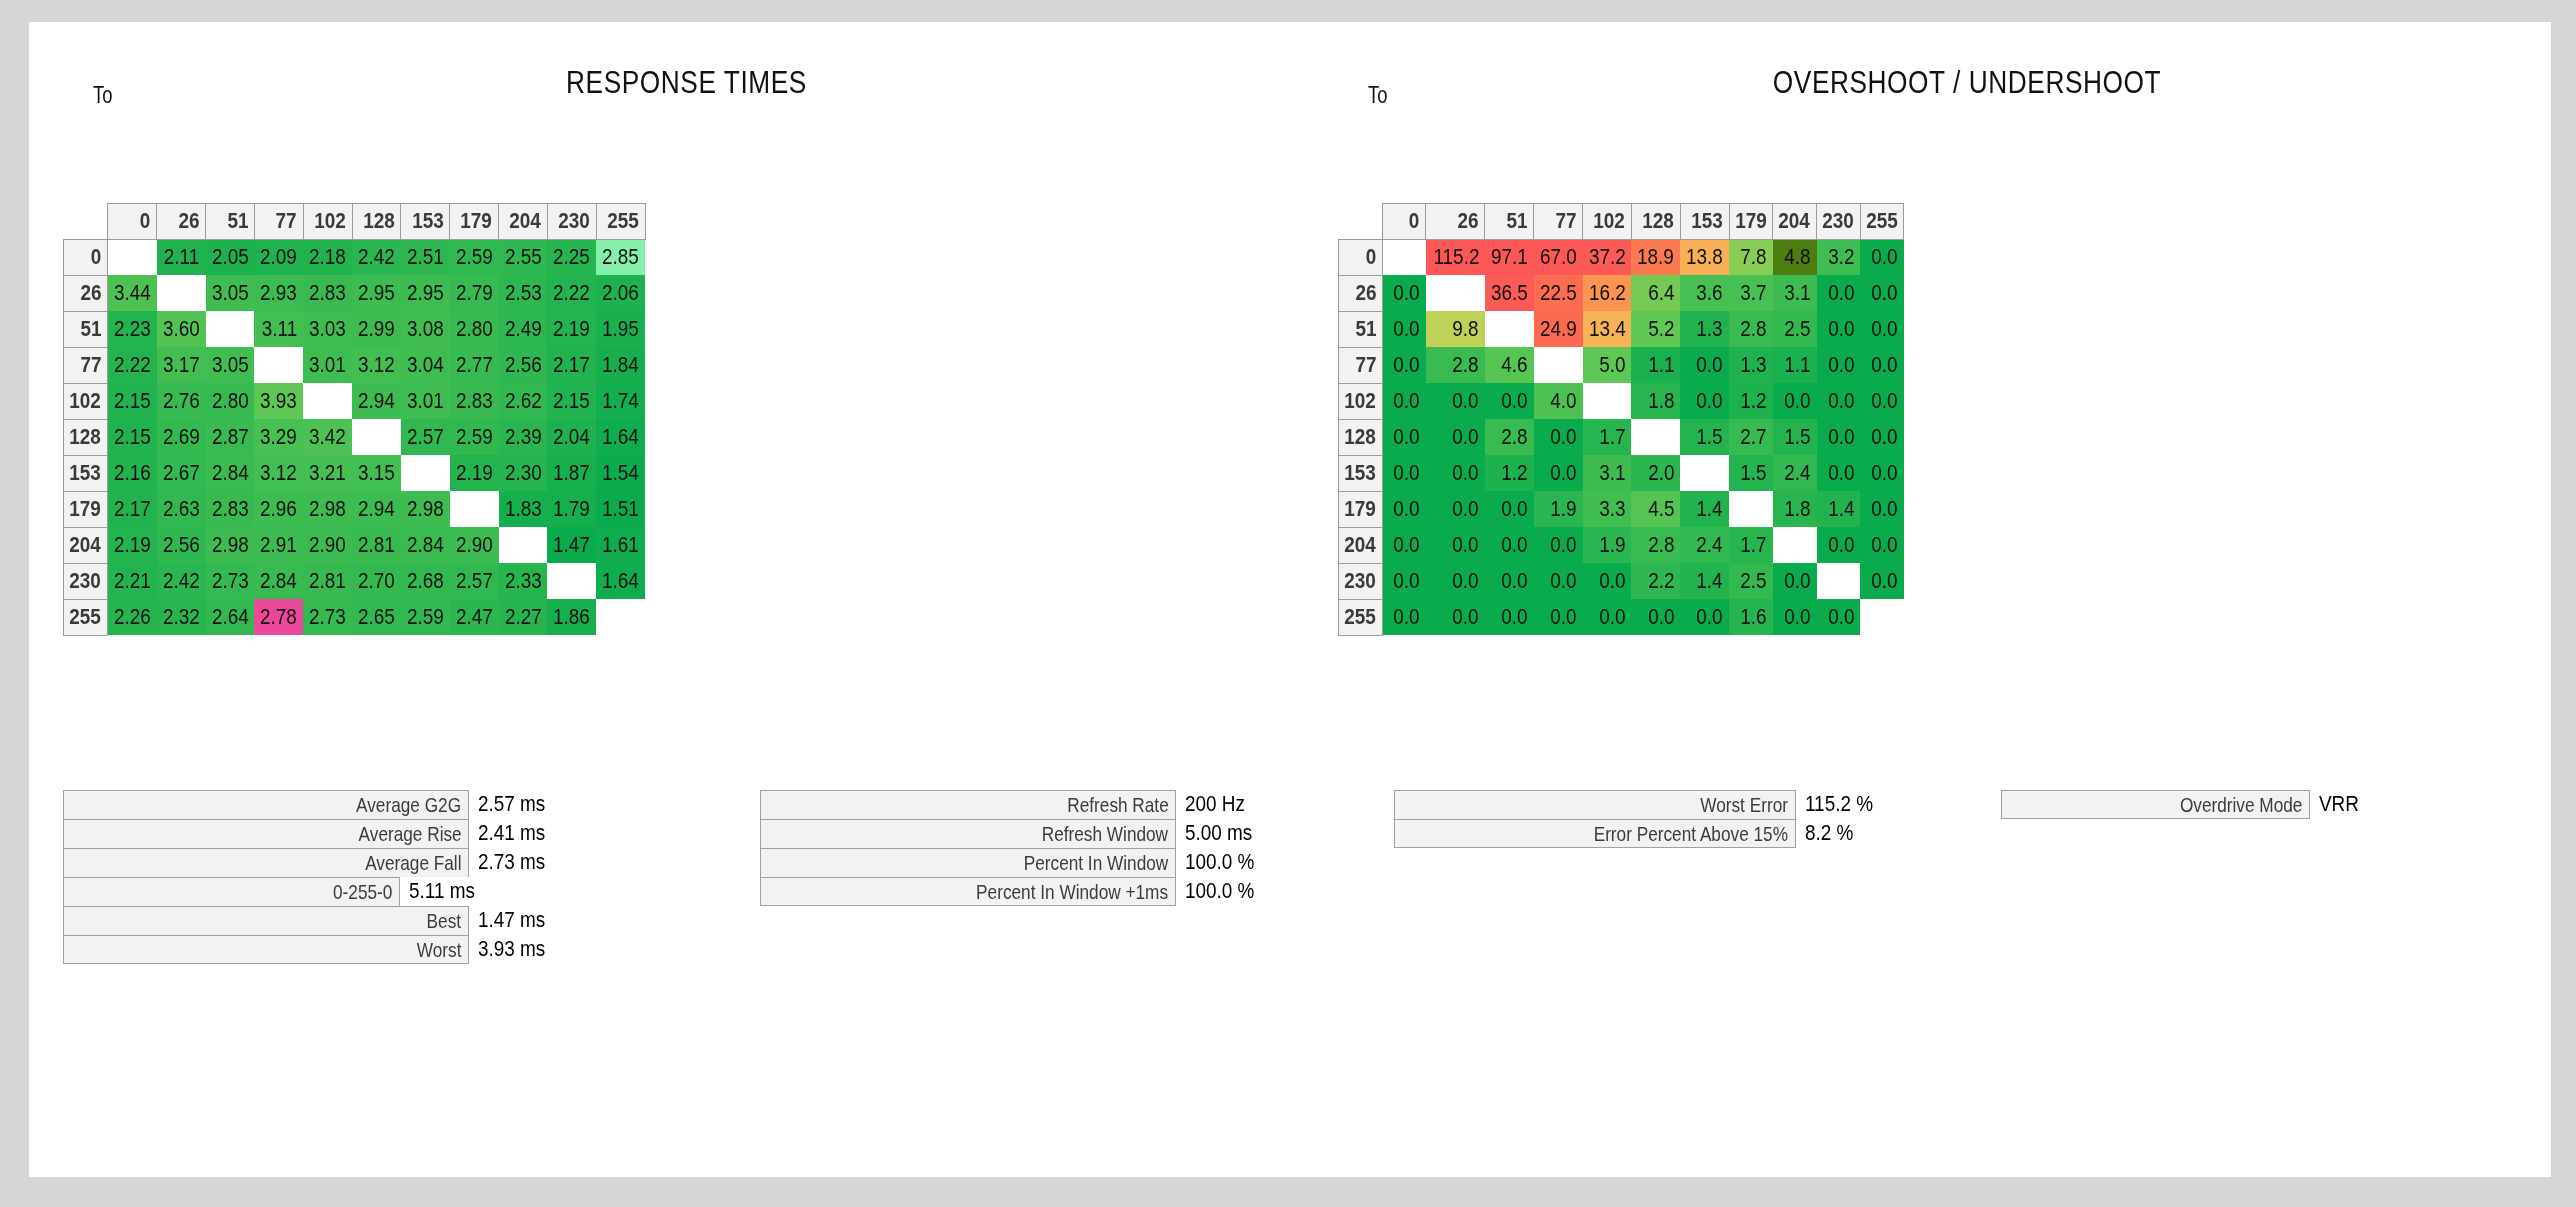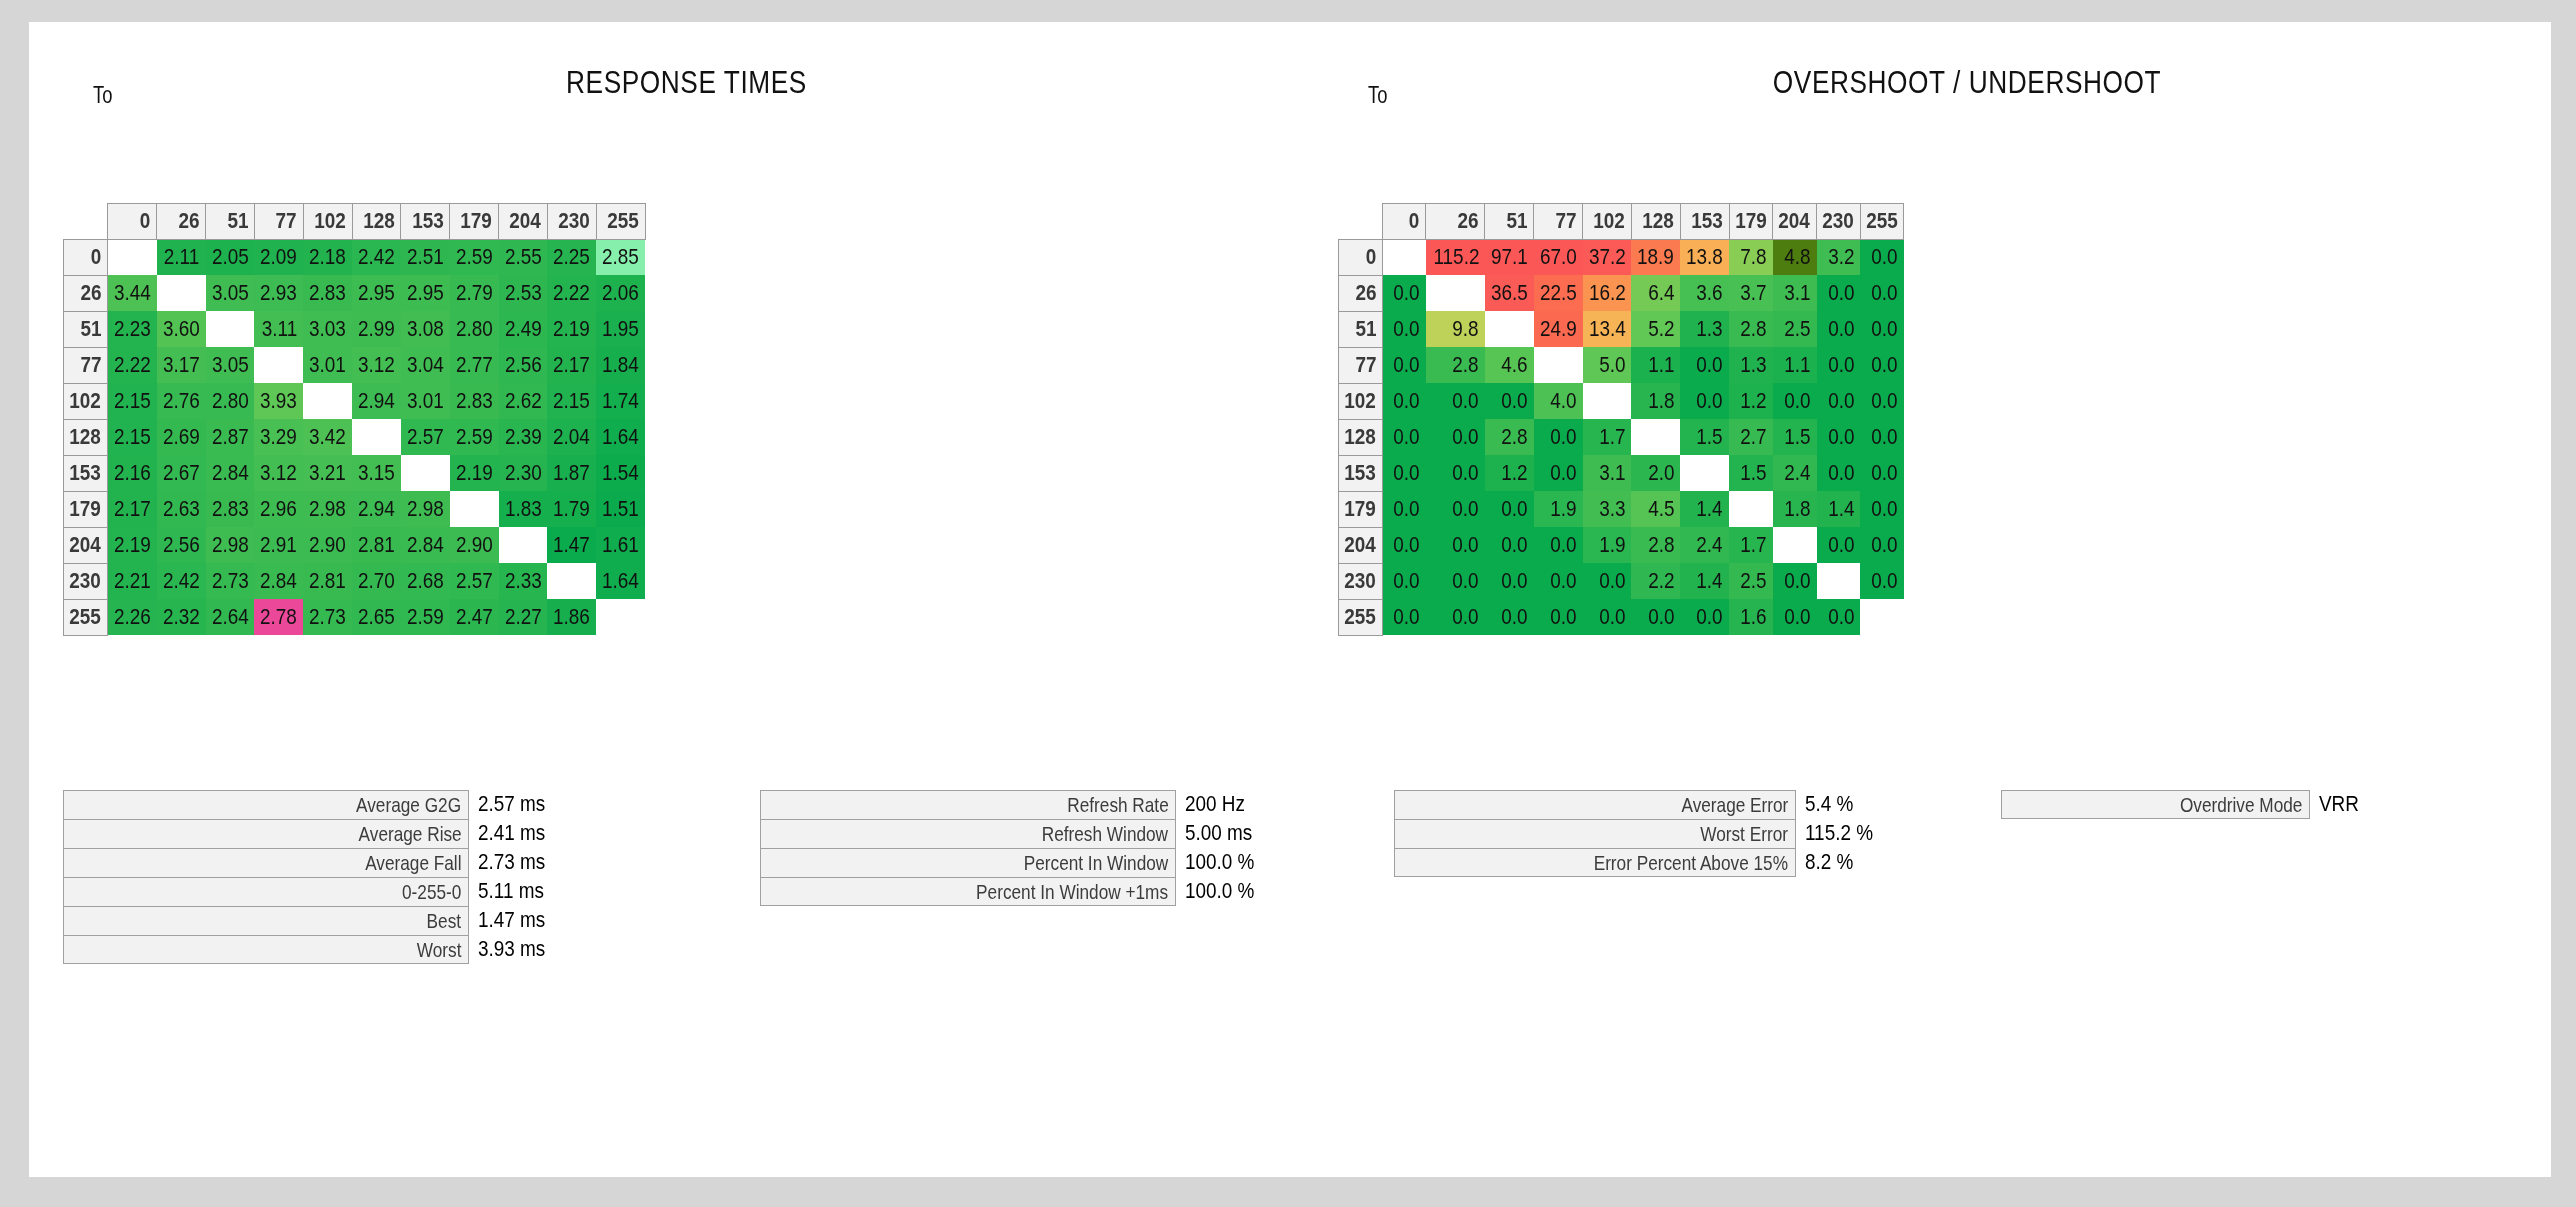--- a/index.html
+++ b/index.html
@@ -509,21 +509,21 @@
       </div>
       <div class="statrow">
         <div class="statlabel" style="width:406px"><span>Average Rise</span></div>
         <div class="statvalue"><span>2.41 ms</span></div>
       </div>
       <div class="statrow">
         <div class="statlabel" style="width:406px"><span>Average Fall</span></div>
         <div class="statvalue"><span>2.73 ms</span></div>
       </div>
       <div class="statrow">
-        <div class="statlabel" style="width:406px"><span>0-255-0</span></div>
+        <div class="statlabel" style="width:337px"><span>0-255-0</span></div>
         <div class="statvalue"><span>5.11 ms</span></div>
       </div>
       <div class="statrow">
         <div class="statlabel" style="width:406px"><span>Best</span></div>
         <div class="statvalue"><span>1.47 ms</span></div>
       </div>
       <div class="statrow">
         <div class="statlabel" style="width:406px"><span>Worst</span></div>
         <div class="statvalue"><span>3.93 ms</span></div>
       </div>
@@ -541,24 +541,20 @@
         <div class="statlabel" style="width:416px"><span>Percent In Window</span></div>
         <div class="statvalue"><span>100.0 %</span></div>
       </div>
       <div class="statrow">
         <div class="statlabel" style="width:416px"><span>Percent In Window +1ms</span></div>
         <div class="statvalue"><span>100.0 %</span></div>
       </div>
     </div>
   <div class="statblock" id="stats-error" style="left:1365px; top:768px;">
       <div class="statrow">
-        <div class="statlabel" style="width:402px"><span>Average Error</span></div>
-        <div class="statvalue"><span>5.4 %</span></div>
-      </div>
-      <div class="statrow">
         <div class="statlabel" style="width:402px"><span>Worst Error</span></div>
         <div class="statvalue"><span>115.2 %</span></div>
       </div>
       <div class="statrow">
         <div class="statlabel" style="width:402px"><span>Error Percent Above 15%</span></div>
         <div class="statvalue"><span>8.2 %</span></div>
       </div>
     </div>
   <div class="statblock" id="stats-overdrive" style="left:1972px; top:768px;">
       <div class="statrow">

